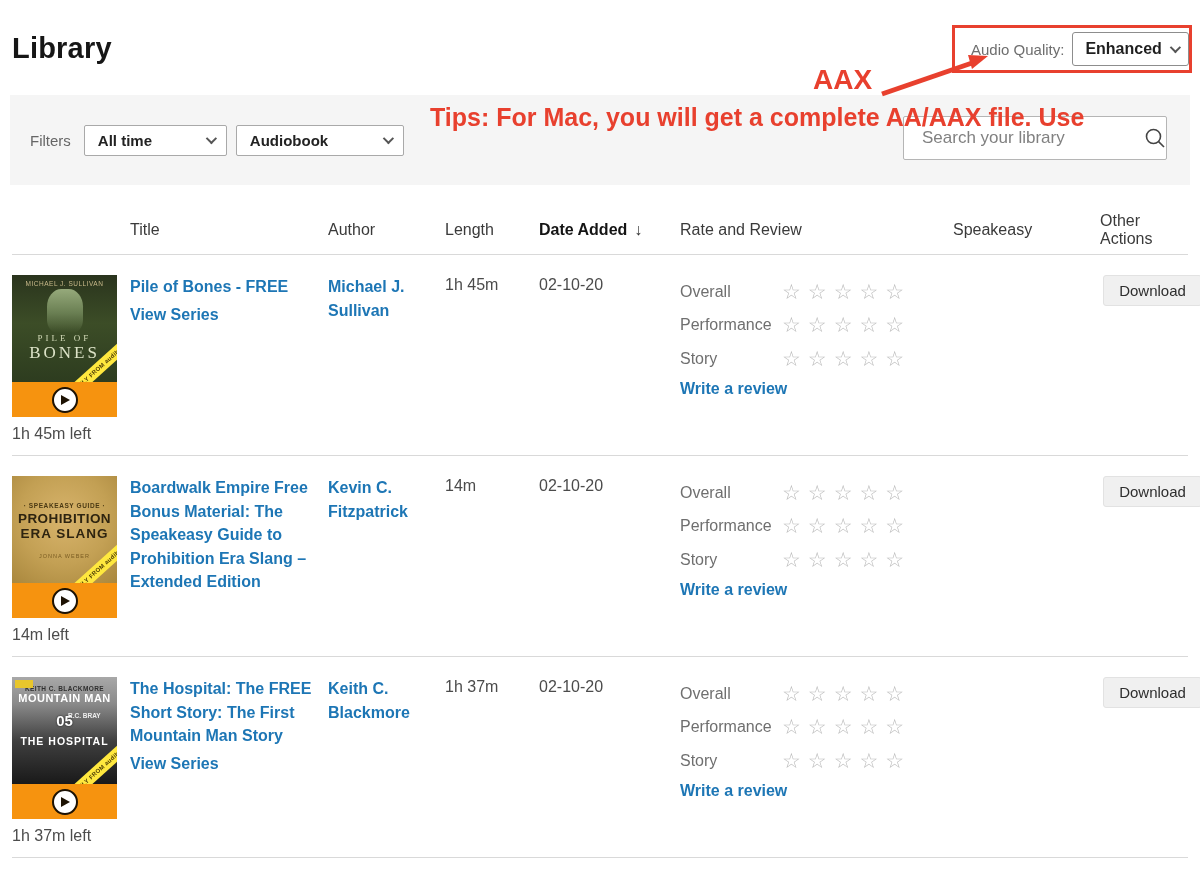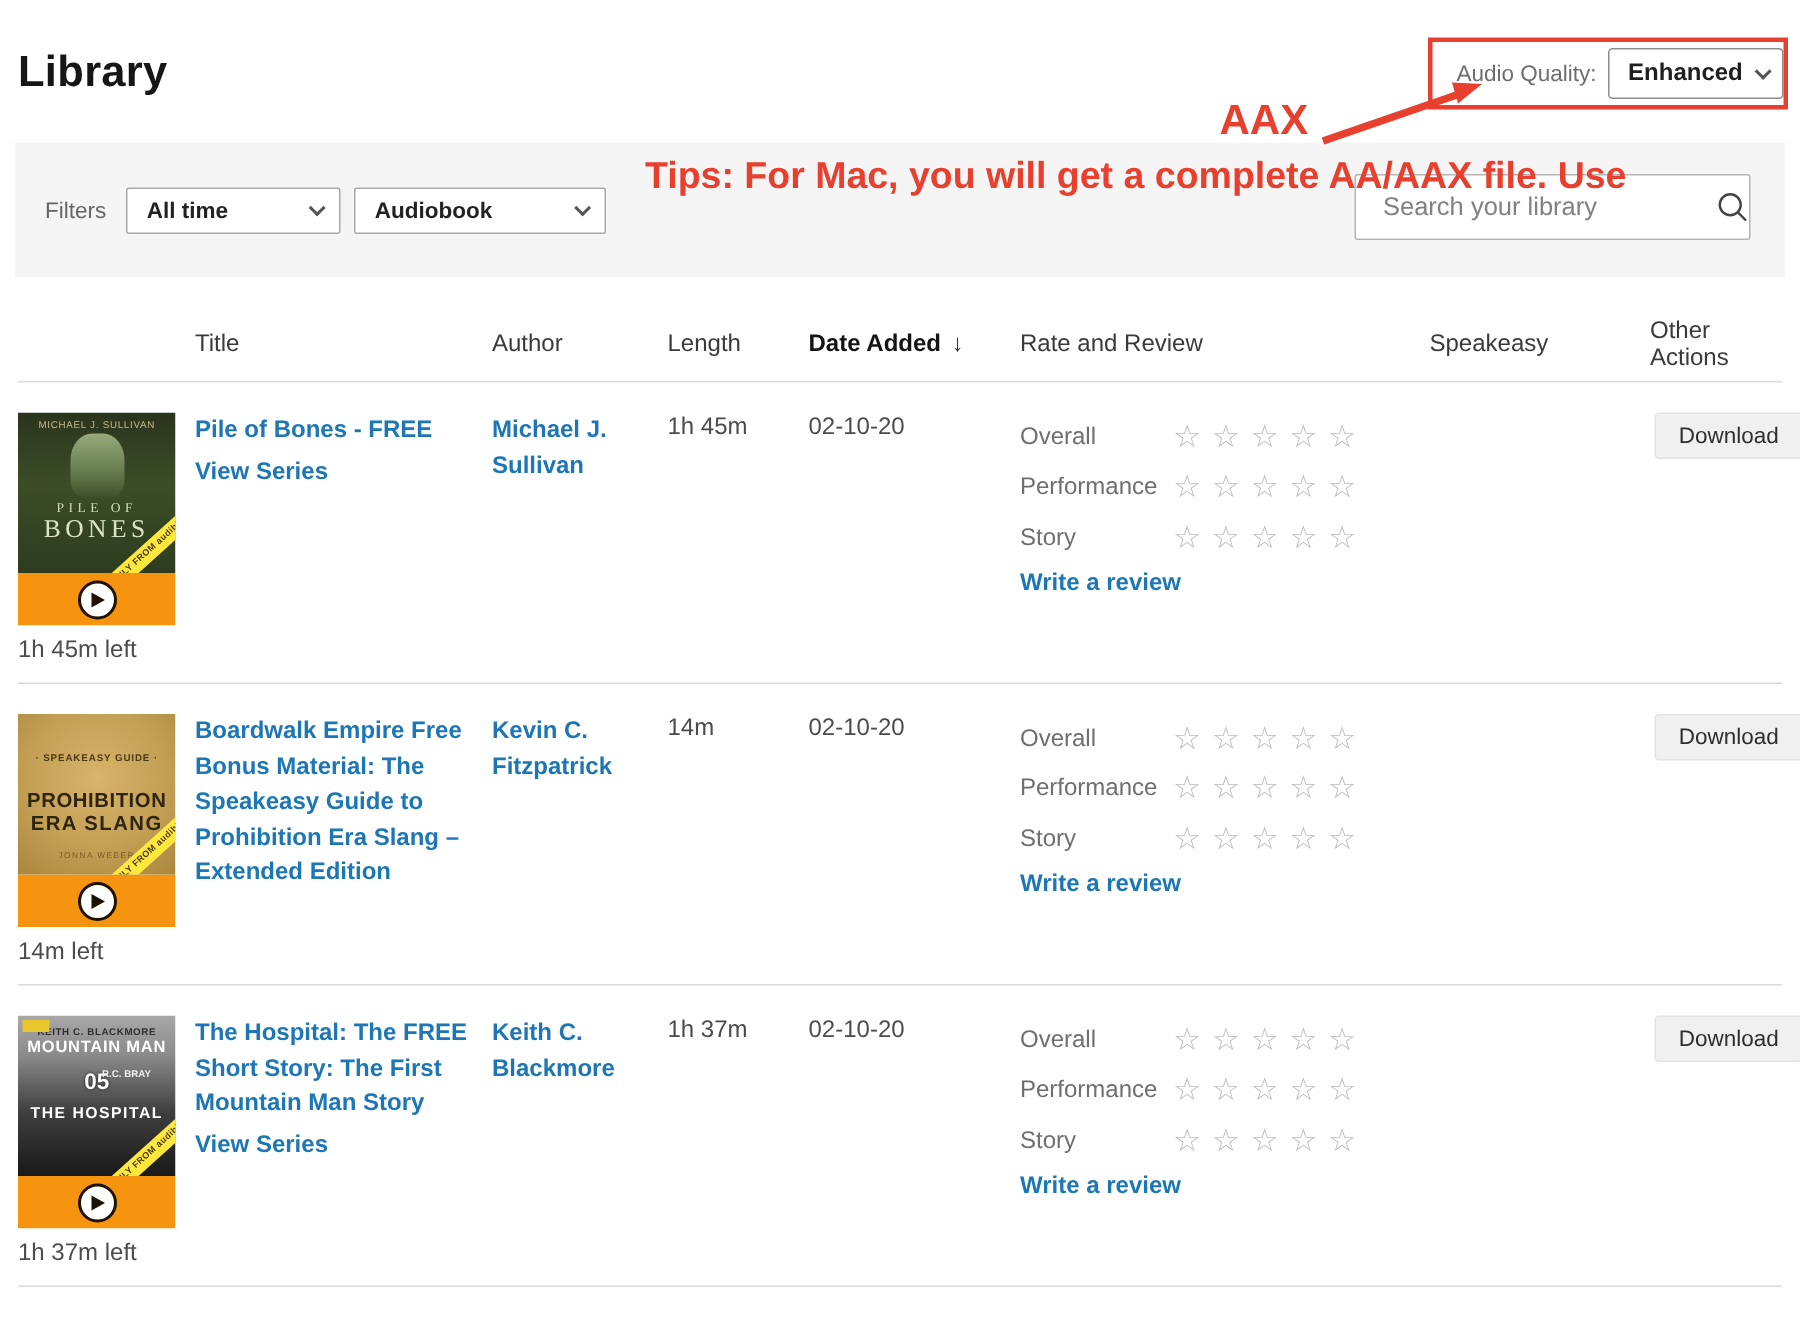--- a/index.html
+++ b/index.html
@@ -68,21 +68,21 @@
   .art-bones { background:linear-gradient(180deg,#2a341d 0%,#3c4d27 45%,#2d3c1f 100%); }
   .art-bones .a-line { margin-top:5px; font-size:6.5px; color:#c9b98a; letter-spacing:.5px; }
   .waterfall { width:36px; height:44px; margin:2px auto 0; border-radius:40% 40% 30% 30%;
                background:linear-gradient(180deg,#a8bd8b 0%,#72885a 55%,rgba(90,110,60,0) 100%); opacity:.85; }
   .art-bones .t1 { font-size:9px; color:#d3dab8; letter-spacing:3px; font-family:"Liberation Serif", serif; }
   .art-bones .t2 { font-size:17px; color:#dde3c8; letter-spacing:3px; font-family:"Liberation Serif", serif; }
 
   
   .art-slang { background:radial-gradient(circle at 50% 40%, #d8b46c 0%, #c3a054 55%, #a9873d 100%); }
   .art-slang .a-line { margin-top:26px; font-size:6.5px; color:#4a3913; font-weight:bold; letter-spacing:.6px; }
-  .art-slang .t1 { font-size:13.5px; color:#2e2410; font-weight:bold; letter-spacing:.4px; margin-top:17px; }
+  .art-slang .t1 { font-size:13.5px; color:#2e2410; font-weight:bold; letter-spacing:.4px; margin-top:2px; }
   .art-slang .t2 { font-size:13.5px; color:#2e2410; font-weight:bold; letter-spacing:1px; }
   .art-slang .n-line { margin-top:12px; font-size:5.5px; color:#7a5c22; letter-spacing:1px; }
 
   
   .art-hosp { background:linear-gradient(180deg,#a8a8a8 0%,#8a8a8a 25%,#3f3f3f 60%,#191919 100%); }
   .yellow-tag { position:absolute; left:3px; top:3px; width:18px; height:8px; background:#e8c62c; }
   .art-hosp .a-line { margin-top:8px; font-size:6.5px; color:#2f2f2f; font-weight:bold; letter-spacing:.4px; }
   .art-hosp .t1 { font-size:11px; color:#fff; font-weight:bold; letter-spacing:.5px; }
   .art-hosp .big { font-size:26px; font-weight:bold; color:#6d6d6d; line-height:26px; text-shadow:0 0 2px #111; }
   .art-hosp .big span { font-size:15px; color:#fff; }

